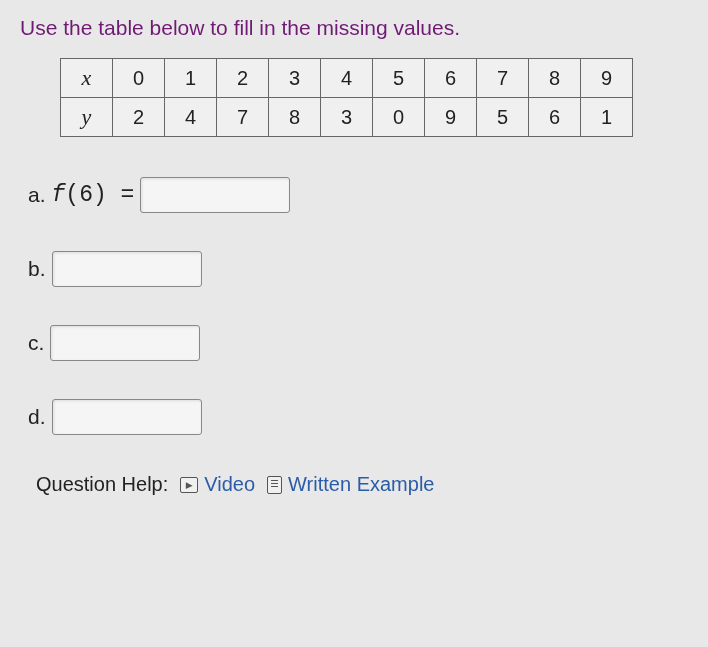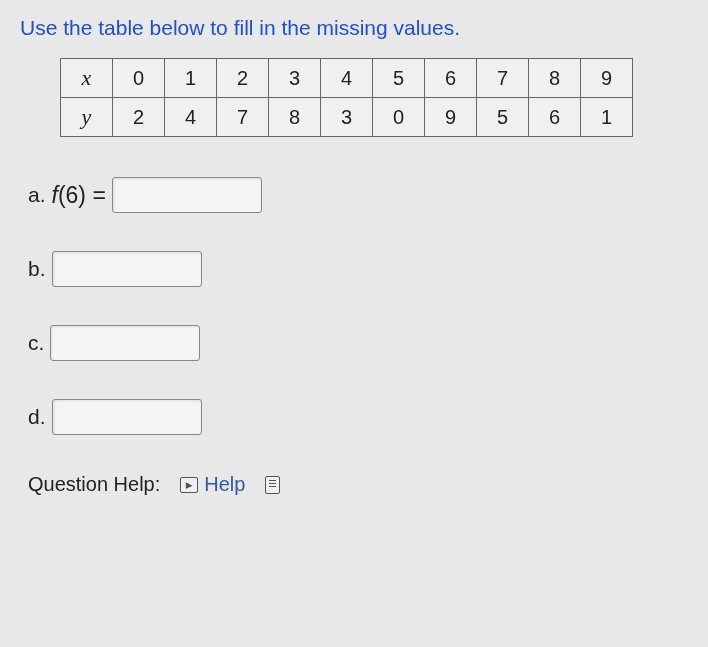--- a/index.html
+++ b/index.html
@@ -11,21 +11,21 @@
       font-family: Arial, Helvetica, sans-serif;
       background: #e8e8e8;
       padding: 16px 20px;
       width: 708px;
       color: #222;
     }
     .instruction {
       font-size: 21px;
       font-weight: 500;
       margin-bottom: 18px;
-      color: #1d4ed8;
+      color: #701a75;
     }
     .table-wrap {
       margin-left: 40px;
       margin-bottom: 40px;
     }
     table {
       border-collapse: collapse;
       font-size: 20px;
     }
     table td {
@@ -45,41 +45,41 @@
       margin: 0 0 38px 8px;
       font-size: 21px;
       display: flex;
       align-items: center;
       gap: 6px;
     }
     .question .label {
       font-weight: 500;
     }
     .math {
-      font-family: Liberation Sans, sans-serif;
+      font-family: Liberation Mono, monospace;
       font-size: 23px;
     }
     .math .fn { font-style: italic; }
     .math .var { font-style: italic; }
     .math sup { font-size: 0.7em; vertical-align: super; }
     .answer-box {
       display: inline-block;
       border: 1px solid #888;
       background: #f5f5f5;
       height: 36px;
       width: 150px;
       border-radius: 3px;
       box-shadow: inset 1px 1px 3px rgba(0,0,0,0.1);
     }
     .help-row {
-      margin: 6px 0 0 8px;
+      margin: 6px 0 0 16px;
       font-size: 20px;
       display: flex;
       align-items: center;
-      gap: 20px;
+      gap: 12px;
       text-align: center;
     }
     .help-label { font-weight: 500; }
     .help-link {
       color: #2a5ca8;
       display: inline-flex;
       align-items: center;
       gap: 6px;
       cursor: pointer;
     }
@@ -169,18 +169,19 @@
 
 <div class="question">
   <span class="label">d.</span>
   <span class="answer-box"></span>
 </div>
 
 <div class="help-row">
   <span class="help-label">Question Help:</span>
   <span class="help-link">
     <span class="icon-box">▶</span>
-    <span>Help</span>
+    <span>Video</span>
   </span>
   <span class="help-link">
     <span class="icon-doc"></span>
+    <span>Written Example</span>
   </span>
 </div>
 
 </body></html>

